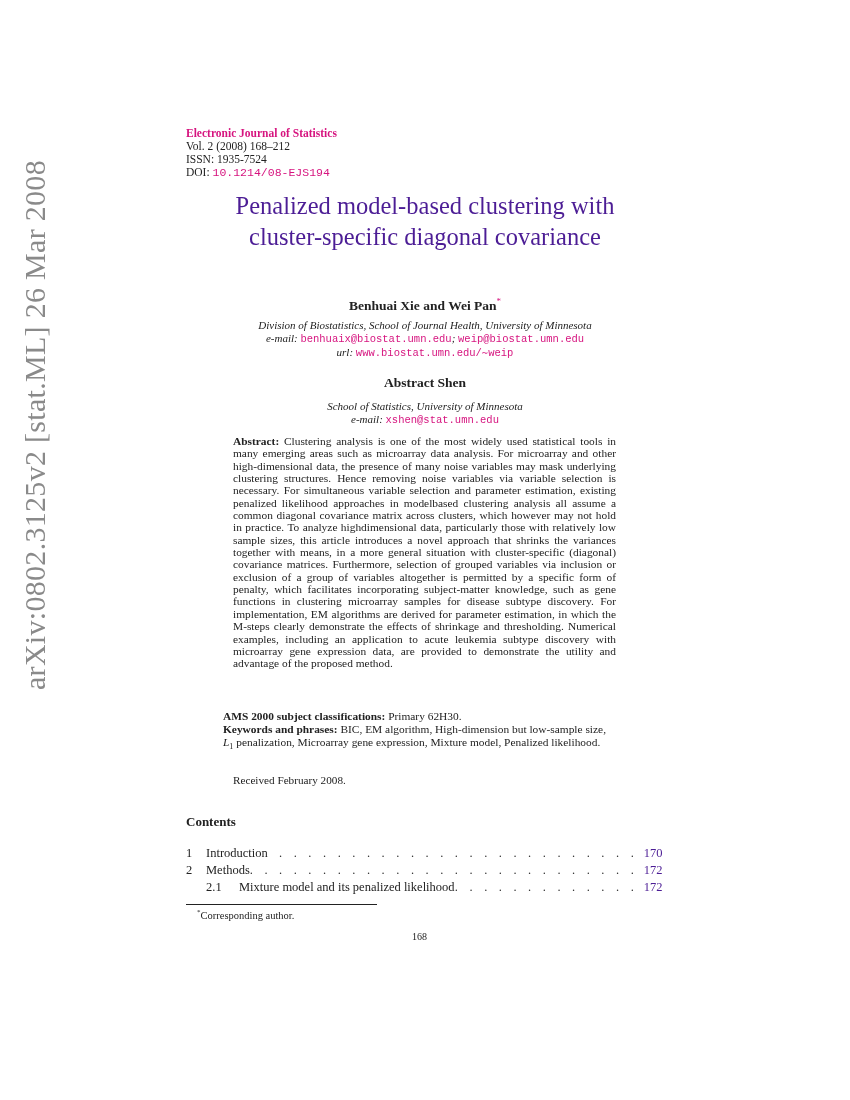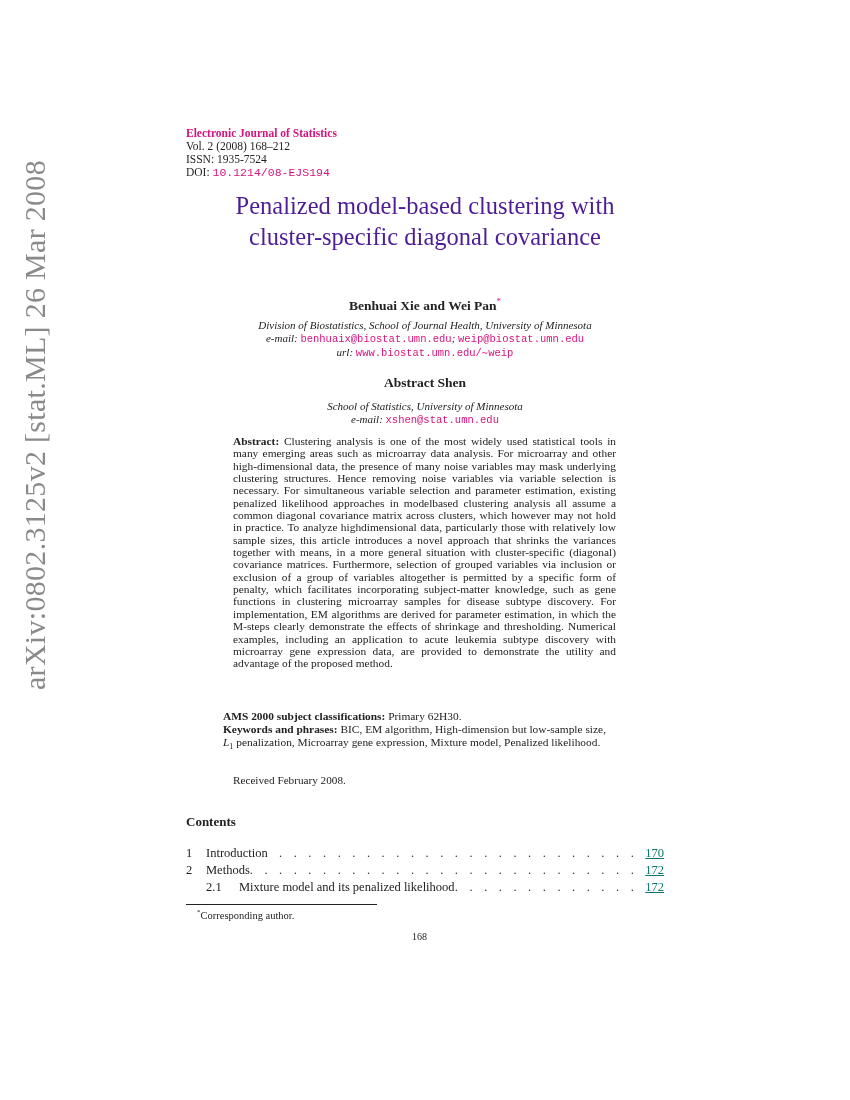--- a/index.html
+++ b/index.html
@@ -23,21 +23,21 @@
                 line-height: 12.35px; text-align: justify; hyphens: manual; }
     .abstract b { font-weight: bold; }
     .meta { position: absolute; left: 223px; width: 383px; font-size: 11.4px; line-height: 12.6px; text-align: justify; }
     .received { position: absolute; left: 233px; top: 774px; font-size: 11.2px; }
     .contents-h { position: absolute; left: 186px; top: 814px; font-size: 13px; font-weight: bold; }
     .toc { position: absolute; left: 186px; top: 846px; width: 478px; font-size: 12.5px; }
     .toc-row { display: flex; align-items: baseline; height: 17px; }
     .toc-num { width: 20px; }
     .toc-sub .toc-num { margin-left: 20px; width: 33px; }
     .toc-dots { flex: 1; overflow: hidden; white-space: nowrap; color: #333; padding: 0 4px; letter-spacing: 4.2px; text-align: right; direction: rtl; }
-    .toc-page { color: #0f766e; width: 22px; text-align: right; text-decoration: underline; }
+    .toc-page { color: #4c1d95; width: 22px; text-align: center; }
     .rule { position: absolute; left: 186px; top: 904px; width: 191px; height: 1px; background: #222; }
     .footnote { position: absolute; left: 197px; top: 908px; font-size: 10.5px; }
     .footnote sup { font-size: 7px; }
     .pagenum { position: absolute; left: 412px; top: 931px; font-size: 10px; text-align: center; }
   </style>
 </head>
 <body>
 
 <div class="arxiv-stamp">arXiv:0802.3125v2  [stat.ML]  26 Mar 2008</div>
 

